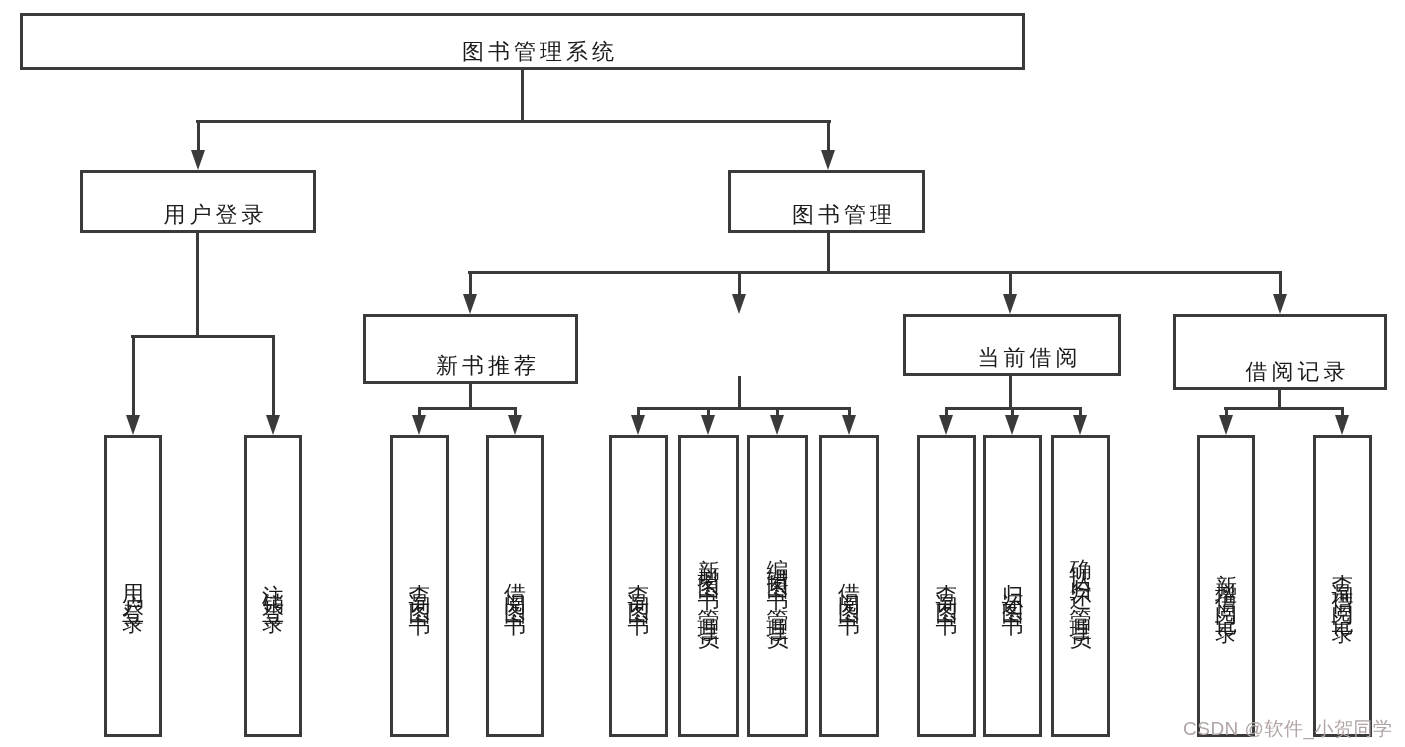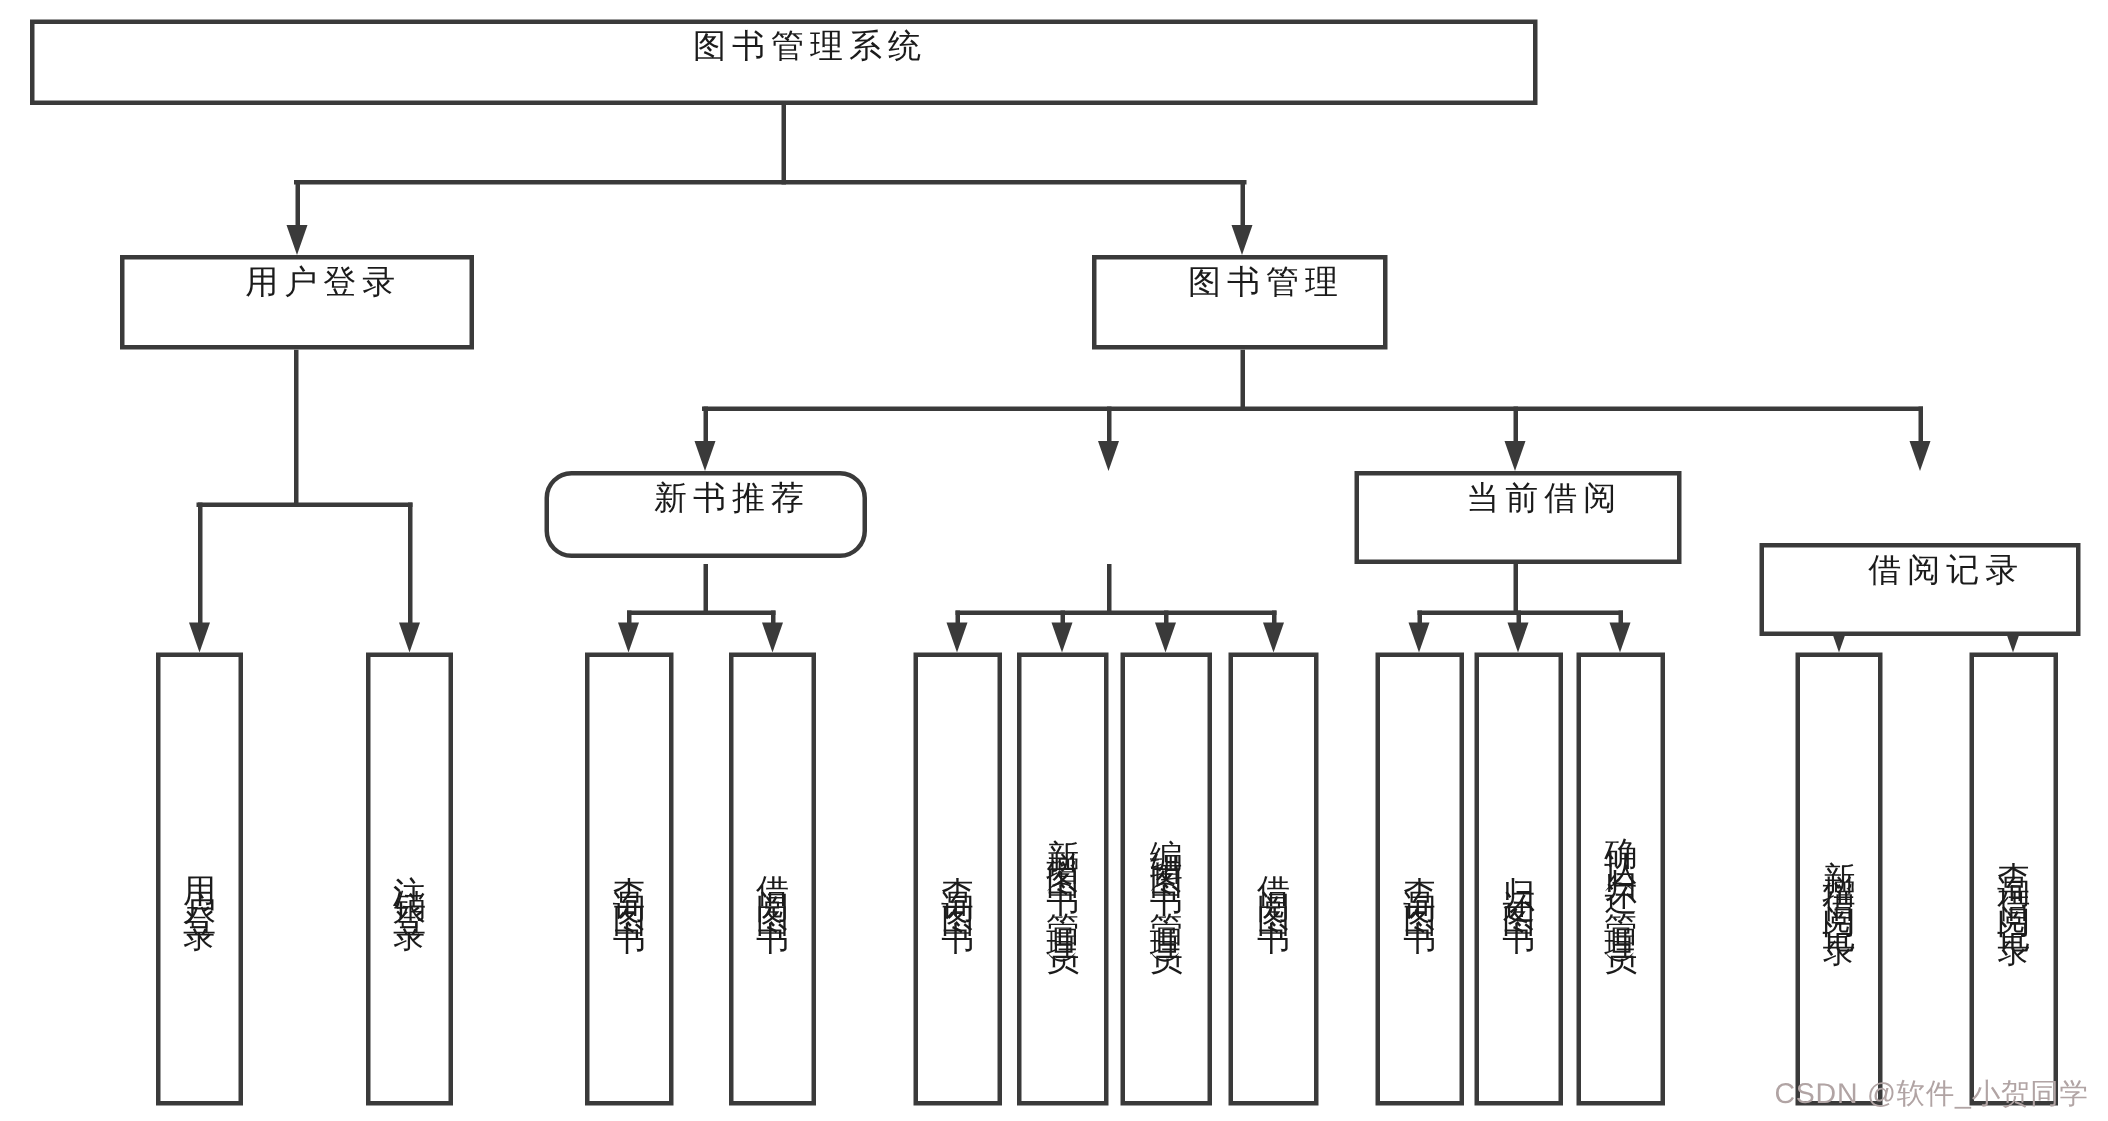--- a/index.html
+++ b/index.html
@@ -7,21 +7,21 @@
     --text:#1b1b1b;
   }
   html,body{margin:0;padding:0;background:#ffffff;}
   body{font-family:"Liberation Sans", sans-serif;}
   #stage{position:relative;width:1405px;height:747px;background:#ffffff;overflow:hidden;}
 
   
   .hbox{
     position:absolute;box-sizing:border-box;background:#fff;
     border:3px solid var(--line);
-    display:flex;align-items:flex-start;justify-content:center;
+    display:flex;align-items:flex-end;justify-content:center;
     font-size:22px;letter-spacing:4px;color:var(--text);
     white-space:nowrap;z-index:2;padding-left:35px;
   }
   .vbox{
     position:absolute;box-sizing:border-box;background:#fff;
     border:3px solid var(--line);
     display:flex;align-items:center;justify-content:center;
     z-index:2;
   }
   .vtext{
@@ -94,27 +94,27 @@
   </div>
   <div class="drop" style="left:1003px;top:271px;height:43px;">
     <div class="stem"></div>
     <div class="head"></div>
   </div>
   <div class="drop" style="left:1273px;top:271px;height:43px;">
     <div class="stem"></div>
     <div class="head"></div>
   </div>
 
-  <div class="hbox" style="left:363px;top:314px;width:215px;height:58px;border-radius:18px;">
+  <div class="hbox" style="left:363px;top:314px;width:215px;height:70px;">
     <span>新书推荐</span>
   </div>
   <div class="hbox" style="left:903px;top:314px;width:218px;height:62px;">
     <span>当前借阅</span>
   </div>
-  <div class="hbox" style="left:1173px;top:314px;width:214px;height:62px;margin-top:48px;">
+  <div class="hbox" style="left:1173px;top:314px;width:214px;height:76px;">
     <span>借阅记录</span>
   </div>
 
   <div class="vline" style="left:469px;top:376px;height:33px;"></div>
   <div class="hline" style="left:418px;top:407px;width:99px;"></div>
   <div class="drop" style="left:412px;top:407px;height:28px;">
     <div class="stem"></div>
     <div class="head"></div>
   </div>
   <div class="drop" style="left:508px;top:407px;height:28px;">

